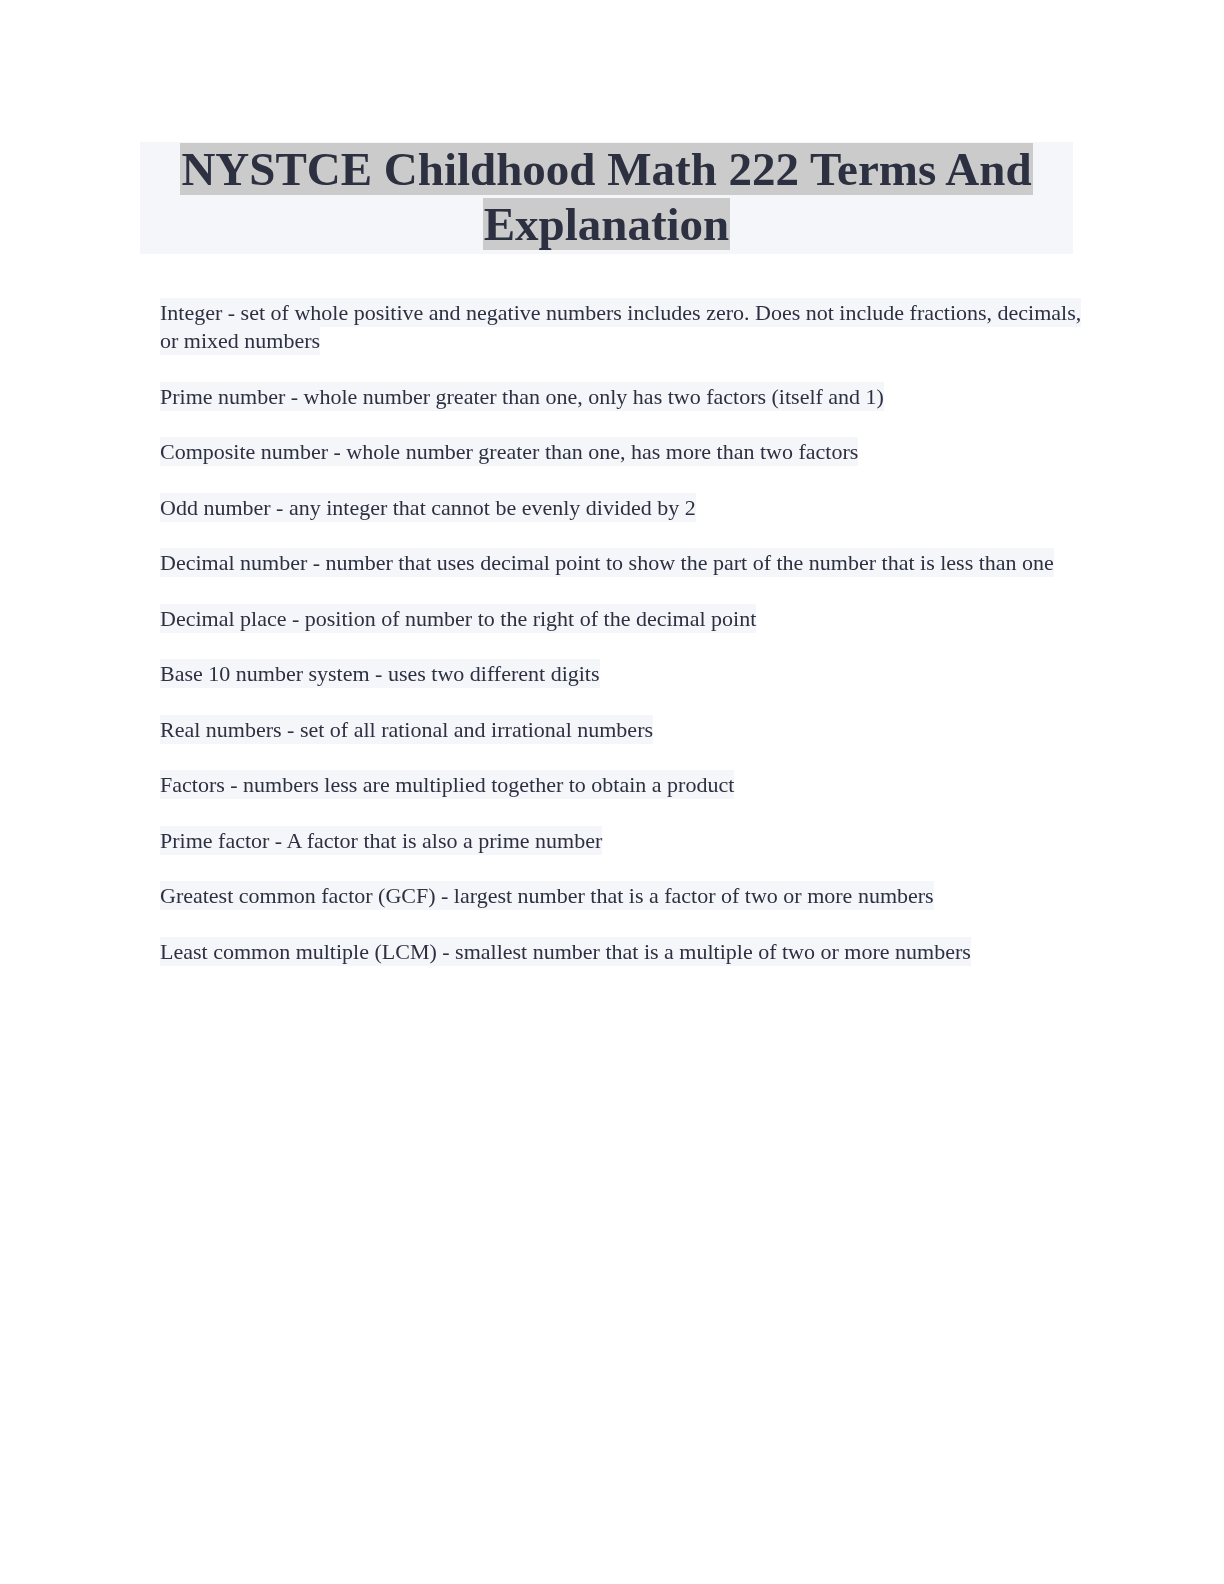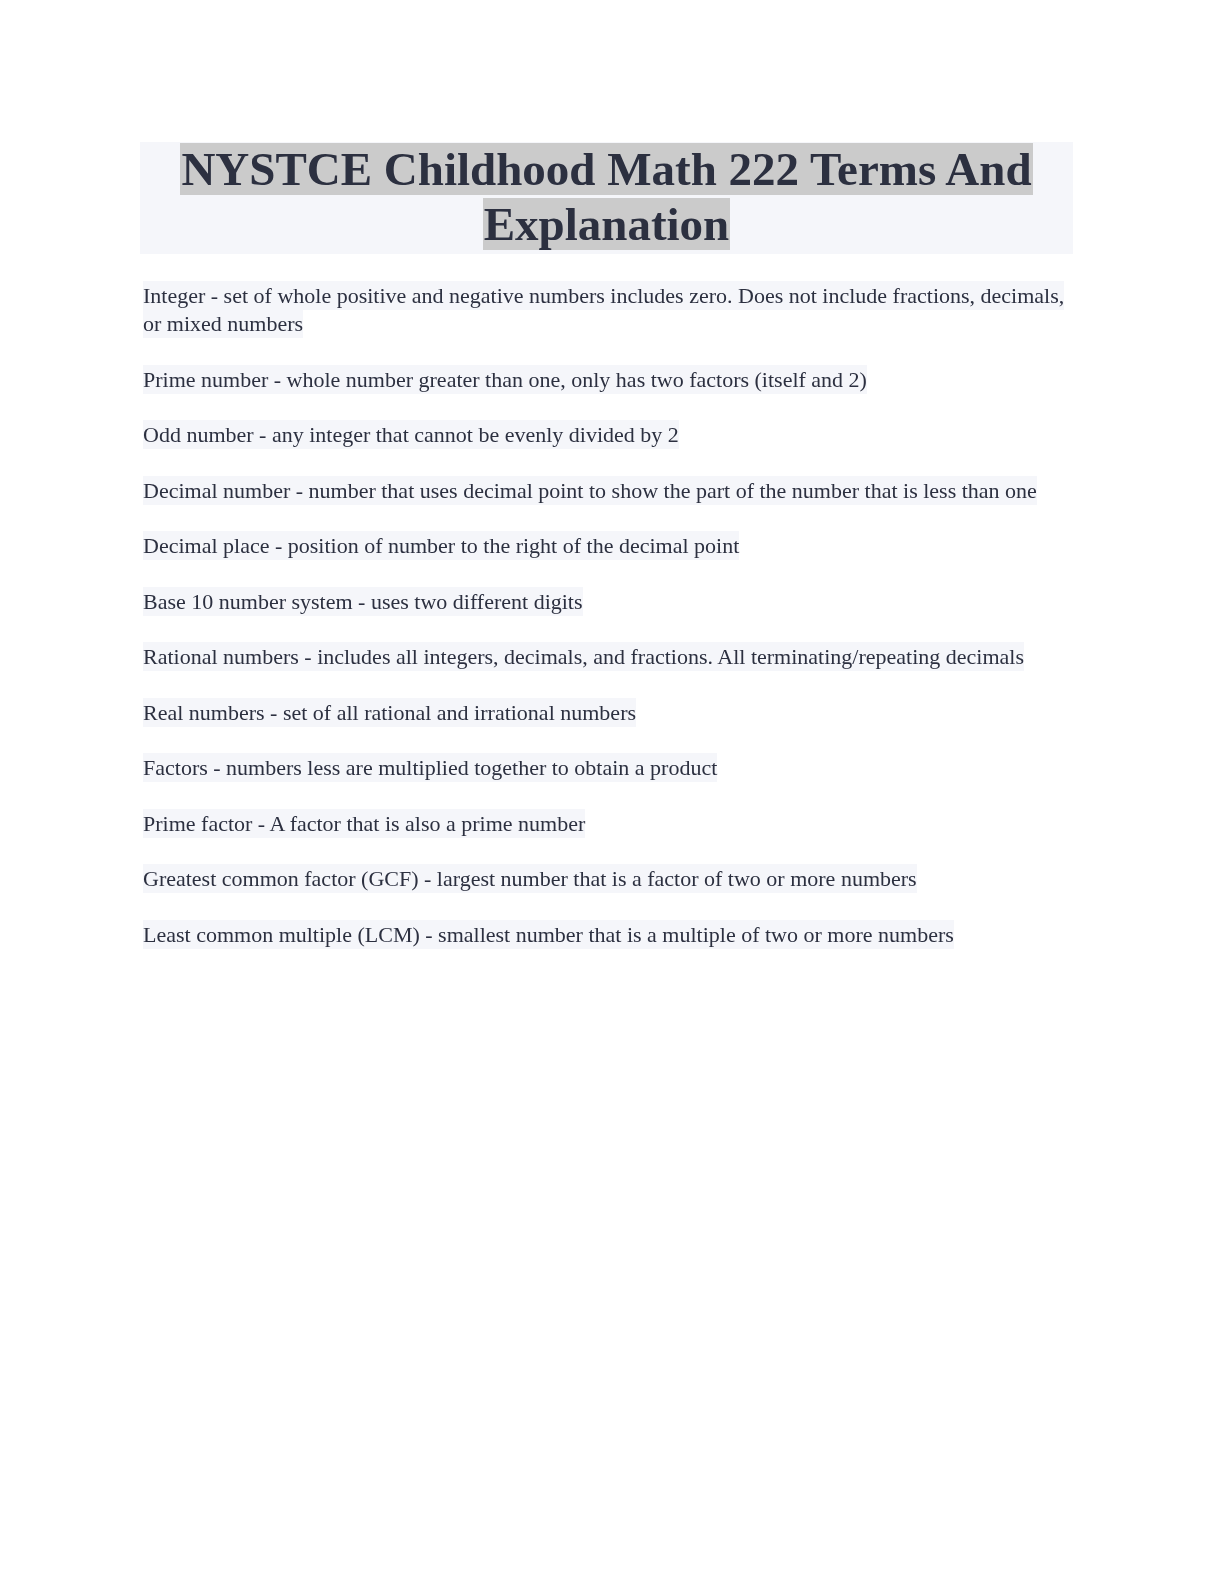--- a/index.html
+++ b/index.html
@@ -42,21 +42,21 @@
     background: #cbcbcb;
     -webkit-box-decoration-break: clone;
     box-decoration-break: clone;
     padding: 0 1px;
   }
   .terms {
     position: absolute;
     left: 143px;
     top: 282px;
     width: 930px;
-    margin: 0;
+    margin: 17px;
     padding: 0;
     list-style: none;
   }
   .term {
     font-family: "Liberation Serif", "DejaVu Serif", serif;
     font-size: 22px;
     line-height: 28px;
     color: #2c3040;
     margin: 0 0 27.5px 0;
   }
@@ -70,25 +70,25 @@
 </head>
 <body>
 
 <div class="page">
   <div class="title-block">
     <h1 class="title"><span>NYSTCE Childhood Math 222 Terms And Explanation</span></h1>
   </div>
 
   <ul class="terms">
     <li class="term"><span class="hl">Integer - set of whole positive and negative numbers includes zero. Does not include fractions, decimals, or mixed numbers</span></li>
-    <li class="term"><span class="hl">Prime number - whole number greater than one, only has two factors (itself and 2)</span></li>
+    <li class="term"><span class="hl">Prime number - whole number greater than one, only has two factors (itself and 1)</span></li>
+    <li class="term"><span class="hl">Composite number - whole number greater than one, has more than two factors</span></li>
     <li class="term"><span class="hl">Odd number - any integer that cannot be evenly divided by 2</span></li>
     <li class="term"><span class="hl">Decimal number - number that uses decimal point to show the part of the number that is less than one</span></li>
     <li class="term"><span class="hl">Decimal place - position of number to the right of the decimal point</span></li>
     <li class="term"><span class="hl">Base 10 number system - uses two different digits</span></li>
-    <li class="term"><span class="hl">Rational numbers - includes all integers, decimals, and fractions. All terminating/repeating decimals</span></li>
     <li class="term"><span class="hl">Real numbers - set of all rational and irrational numbers</span></li>
     <li class="term"><span class="hl">Factors - numbers less are multiplied together to obtain a product</span></li>
     <li class="term"><span class="hl">Prime factor - A factor that is also a prime number</span></li>
     <li class="term"><span class="hl">Greatest common factor (GCF) - largest number that is a factor of two or more numbers</span></li>
     <li class="term"><span class="hl">Least common multiple (LCM) - smallest number that is a multiple of two or more numbers</span></li>
   </ul>
 </div>
 
 </body></html>

